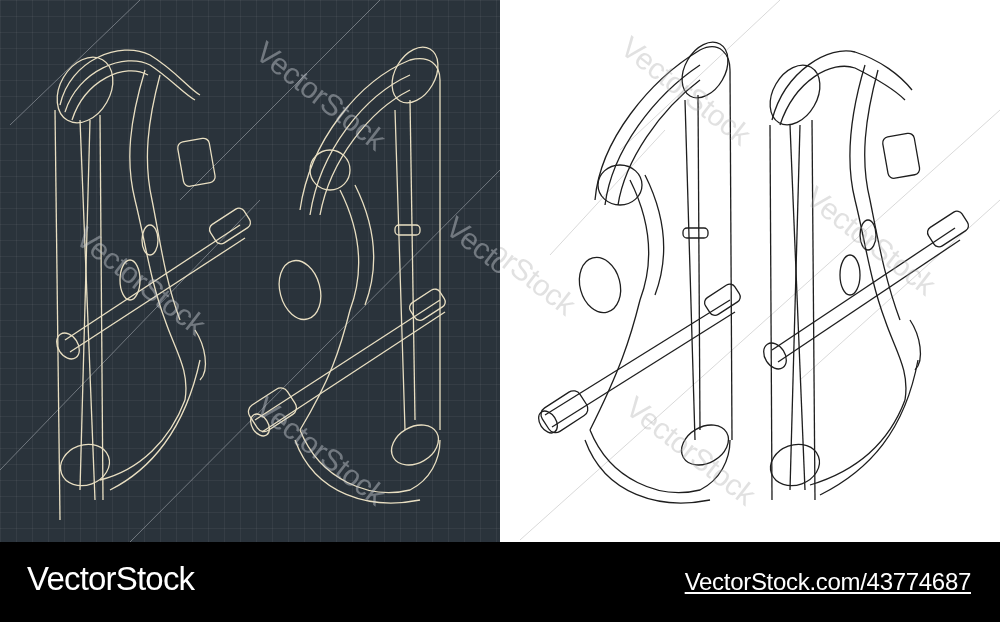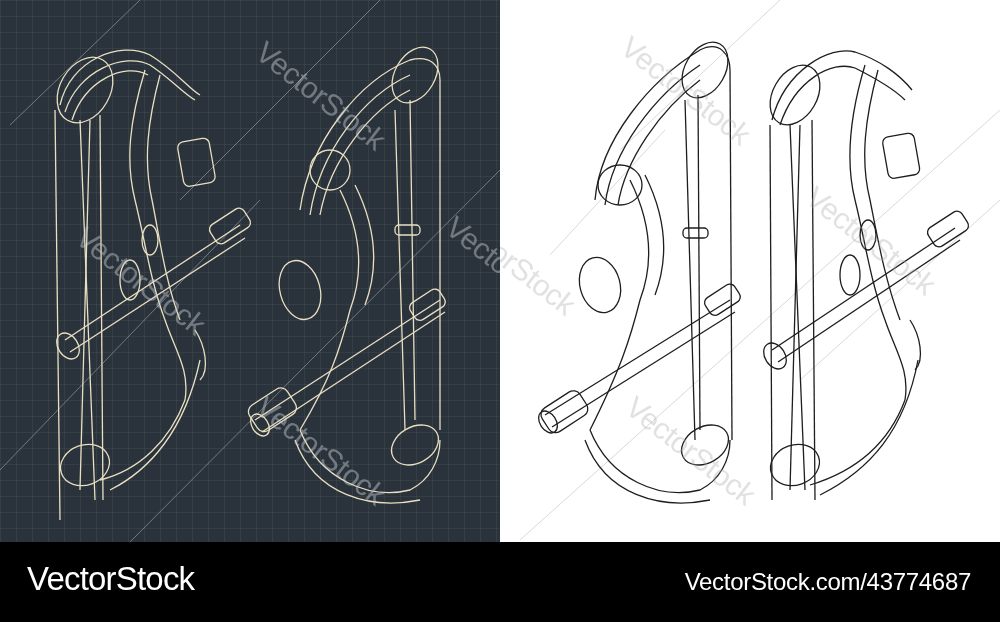--- a/index.html
+++ b/index.html
@@ -11,21 +11,21 @@
         linear-gradient(rgba(255,255,255,0.05) 1px, transparent 1px),
         linear-gradient(90deg, rgba(255,255,255,0.05) 1px, transparent 1px);
       background-size: 16px 16px; }
     .panel-light { left: 500px; width: 500px; background: #ffffff; }
     .panel svg { position: absolute; left: 0; top: 0; }
     .wm { position: absolute; font-size: 30px; font-weight: normal; transform: rotate(38deg); transform-origin: left top; white-space: nowrap; letter-spacing: -0.5px; pointer-events: none; }
     .panel-dark .wm { color: rgba(200,205,210,0.45); }
     .panel-light .wm { color: rgba(170,170,170,0.35); }
     .footer { position: absolute; left: 0; top: 542px; width: 1000px; height: 80px; background: #000; }
     .brand { position: absolute; left: 27px; top: 18px; color: #fff; font-size: 33px; letter-spacing: -0.8px; }
-    .ref { position: absolute; right: 29px; top: 26px; color: #fff; font-size: 24px; letter-spacing: -0.3px; }
+    .ref { position: absolute; right: 29px; top: 26px; color: #fff; font-size: 24px; letter-spacing: -0.3px; text-decoration: underline; }
   </style>
 </head>
 <body>
 
 <div class="stage">
 
   <div class="panel panel-dark">
     <svg width="500" height="542" viewBox="0 0 500 542">
       <g stroke="rgba(200,205,210,0.45)" stroke-width="1" fill="none">
         <line x1="10" y1="125" x2="140" y2="0"></line>

